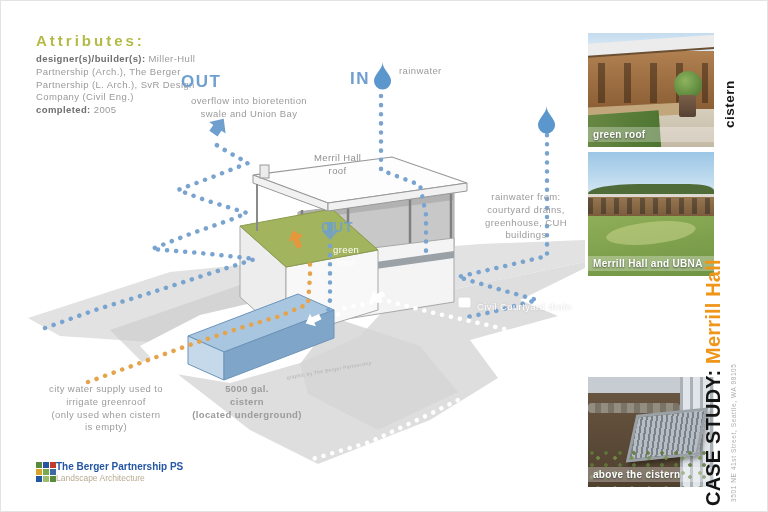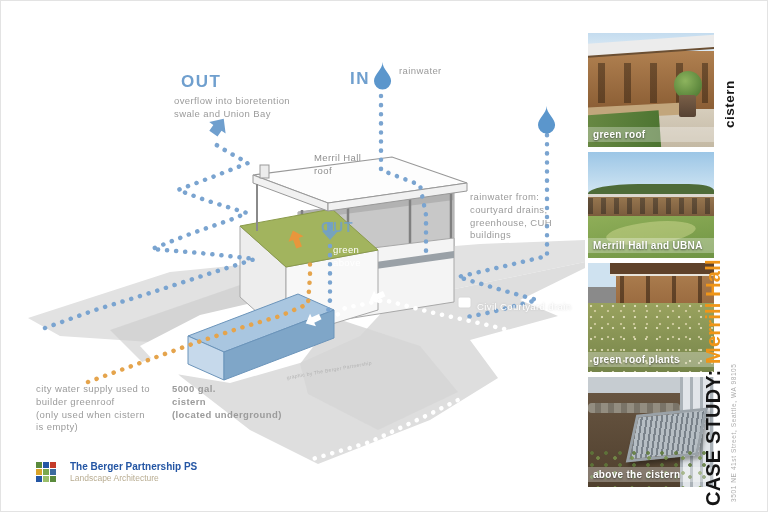--- a/index.html
+++ b/index.html
@@ -1,19 +1,19 @@
 <!DOCTYPE html>
 <html><head>
 <meta charset="utf-8">
 <style>
   html,body{margin:0;padding:0;background:#fff;}
   #stage{position:relative;width:768px;height:512px;background:#fff;overflow:hidden;
          font-family:"Liberation Sans",sans-serif;box-shadow:inset 0 0 0 1px #e3e3e3;}
   .abs{position:absolute;}
-  .pre{white-space:pre-line;}
+  .pre{white-space:pre-line;text-align:center;}
 
   
   #attributes{left:36px;top:32px;width:172px;}
   #attr-heading{font-size:15px;font-weight:bold;letter-spacing:3px;color:#b3ba45;margin:0 0 4px 0;}
   .attr-line{font-size:9.5px;color:#9a9a9a;line-height:1.35;letter-spacing:.4px;margin:0;}
   .attr-line strong{color:#6e6e6e;}
 
   
   .lbl{font-size:9.5px;color:#9b9b9b;line-height:1.35;letter-spacing:.4px;}
   .lbl-white{color:#fff;}
@@ -25,29 +25,29 @@
   #roof-label{left:314px;top:152px;color:#8f8f8f;}
   #rainwater-from{left:470px;top:191px;width:112px;}
   #mcvay-label{left:477px;top:301px;color:#fff;text-shadow:0 0 2px rgba(120,120,120,.35);}
   #green-roof-out{left:321px;top:219px;font-size:14px;font-weight:bold;letter-spacing:1px;color:rgba(111,159,206,.8);}
   #green-roof-label{left:333px;top:244px;color:#fff;}
   #city-water-label{left:36px;top:383px;width:140px;}
   #cistern-caption{left:172px;top:383px;width:150px;font-weight:bold;}
   #credit-line{left:286px;top:367px;font-size:5px;color:#b4b4b4;transform:rotate(-10deg);letter-spacing:.3px;}
 
   
-  #logo{left:36px;top:461px;display:flex;align-items:center;gap:14px;}
+  #logo{left:36px;top:461px;display:flex;align-items:center;gap:0;}
   #logo-icon{width:20px;height:20px;display:grid;grid-template-columns:1fr 1fr 1fr;grid-template-rows:1fr 1fr 1fr;gap:1px;background:#fff;}
   #logo-icon i{display:block;}
   #logo-company{font-size:10px;font-weight:bold;color:#2456a4;line-height:1.2;}
   #logo-tagline{font-size:8.5px;color:#b9ad92;line-height:1.2;}
 
   
   .photo{position:absolute;left:588px;width:126px;height:110px;overflow:hidden;background:#8a8a8a;}
-  #photo-1{top:33px;height:114px;} #photo-2{top:152px;height:106px;}
+  #photo-1{top:33px;height:114px;} #photo-2{top:152px;height:124px;}
   #photo-3{top:263px;height:109px;} #photo-4{top:377px;height:110px;}
   .photo-label{position:absolute;left:0;right:0;bottom:5px;padding:2px 5px;
     background:rgba(255,255,255,.30);color:#fff;font-weight:bold;font-size:10px;
     letter-spacing:.3px;text-shadow:0 1px 2px rgba(0,0,0,.55);}
   .pl{position:absolute;}
 
   
   .p1-sky{top:0;left:0;right:0;height:26px;background:linear-gradient(#c4dcef,#e9f2f8);}
   .p1-eave{top:6px;left:-8px;width:150px;height:12px;background:#ececec;transform:rotate(-4deg);box-shadow:0 2px 0 #6b4f33;}
   .p1-building{top:18px;left:0;right:0;height:60px;background:linear-gradient(#b08050,#8a5d34);}
@@ -151,38 +151,45 @@
     <path fill="#6f9fce" transform="translate(218,127) rotate(35)" d="M-5,8 L-5,1 L-10,1 L0,-10 L10,1 L5,1 L5,8 Z"></path>
     <path fill="#e8963c" transform="translate(296,239) rotate(-20)" d="M-3,9 L-3,0 L-8,0 L0,-9 L8,0 L3,0 L3,9 Z"></path>
     <path fill="#6f9fce" opacity=".85" transform="translate(330,231) rotate(180)" d="M-3,9 L-3,0 L-8,0 L0,-9 L8,0 L3,0 L3,9 Z"></path>
     <path fill="#ffffff" transform="translate(377,297) rotate(-115)" d="M-3,8 L-3,0 L-7,0 L0,-8 L7,0 L3,0 L3,8 Z"></path>
     <path fill="#ffffff" transform="translate(313,320) rotate(-115)" d="M-3,8 L-3,0 L-7,0 L0,-8 L7,0 L3,0 L3,8 Z"></path>
 
     <path fill="#5b96cc" transform="translate(374,62) scale(0.95)" d="M9,0 C9,8 0,13 0,20 a9,9 0 0 0 18,0 C18,13 9,8 9,0 Z"></path>
     <path fill="#5b96cc" transform="translate(538,106) scale(0.95)" d="M9,0 C9,8 0,13 0,20 a9,9 0 0 0 18,0 C18,13 9,8 9,0 Z"></path>
   </svg>
 
+  <div class="abs" id="attributes">
+    <p id="attr-heading">Attributes:</p>
+    <p class="attr-line"><strong>designer(s)/builder(s):</strong>
+      <span>Miller-Hull Partnership (Arch.), The Berger Partnership (L. Arch.), SvR Design Company (Civil Eng.)</span></p>
+    <p class="attr-line"><strong>completed:</strong>
+      <span>2005</span></p>
+  </div>
 
   <div class="abs big-io" id="out-label">OUT</div>
   <div class="abs lbl pre" id="out-desc">overflow into bioretention
 swale and Union Bay</div>
   <div class="abs big-io" id="in-label">IN</div>
   <div class="abs lbl" id="in-desc">rainwater</div>
   <div class="abs lbl pre" id="roof-label">Merril Hall
 roof</div>
   <div class="abs lbl pre" id="rainwater-from">rainwater from:
 courtyard drains,
 greenhouse, CUH
 buildings</div>
   <div class="abs lbl" id="mcvay-label">Civil Courtyard drain</div>
   <div class="abs" id="green-roof-out">OUT</div>
   <div class="abs lbl lbl-white pre" id="green-roof-label">green
-above</div>
+roof</div>
   <div class="abs lbl pre" id="city-water-label">city water supply used to
-builder greenroof
+irrigate greenroof
 (only used when cistern
 is empty)</div>
   <div class="abs lbl pre" id="cistern-caption">5000 gal.
 cistern
 (located underground)</div>
   <div class="abs" id="credit-line">graphic by The Berger Partnership</div>
 
   <div class="abs" id="logo">
     <div id="logo-icon">
       <i style="background:#5a8a3c"></i>
@@ -217,29 +224,20 @@
   <div class="photo" id="photo-2">
     <div class="pl p2-sky"></div>
     <div class="pl p2-trees"></div>
     <div class="pl p2-building"></div>
     <div class="pl p2-windows"></div>
     <div class="pl p2-grass"></div>
     <div class="pl p2-grass-lite"></div>
     <div class="photo-label">Merrill Hall and UBNA</div>
   </div>
 
-  <div class="photo" id="photo-3">
-    <div class="pl p3-sky"></div>
-    <div class="pl p3-building"></div>
-    <div class="pl p3-posts"></div>
-    <div class="pl p3-roof"></div>
-    <div class="pl p3-meadow"></div>
-    <div class="pl p3-specks"></div>
-    <div class="photo-label">green roof plants</div>
-  </div>
 
   <div class="photo" id="photo-4">
     <div class="pl p4-dirt"></div>
     <div class="pl p4-fence-top"></div>
     <div class="pl p4-fence-right"></div>
     <div class="pl p4-rocks"></div>
     <div class="pl p4-grate"></div>
     <div class="pl p4-weeds"></div>
     <div class="photo-label">above the cistern</div>
   </div>

